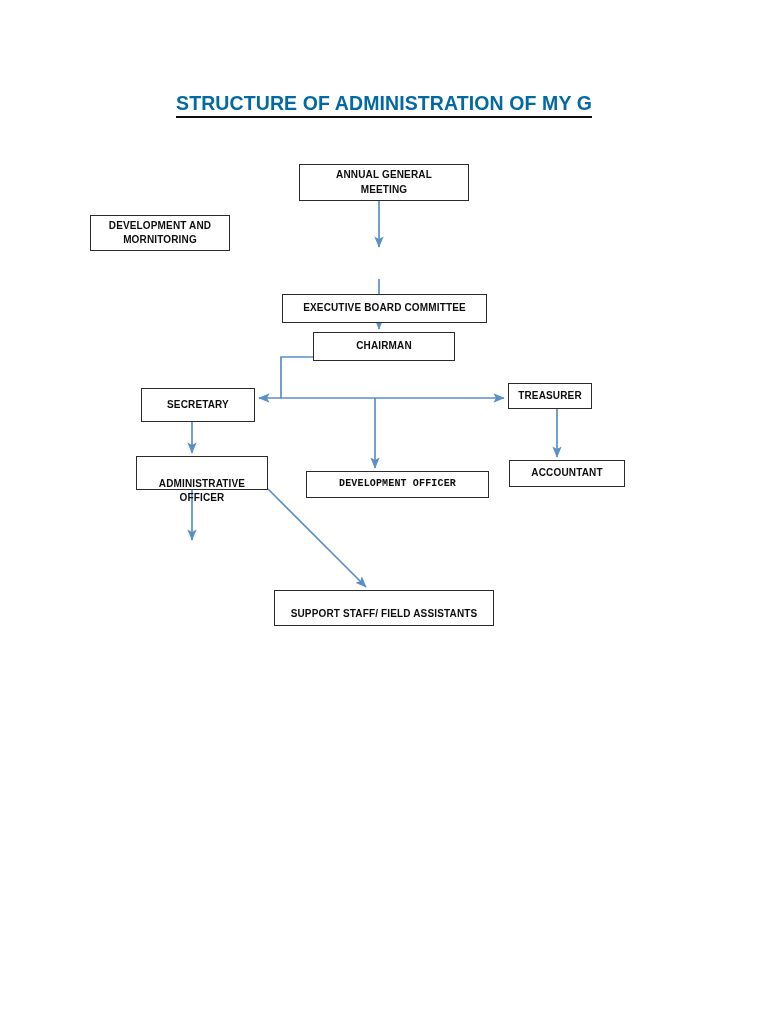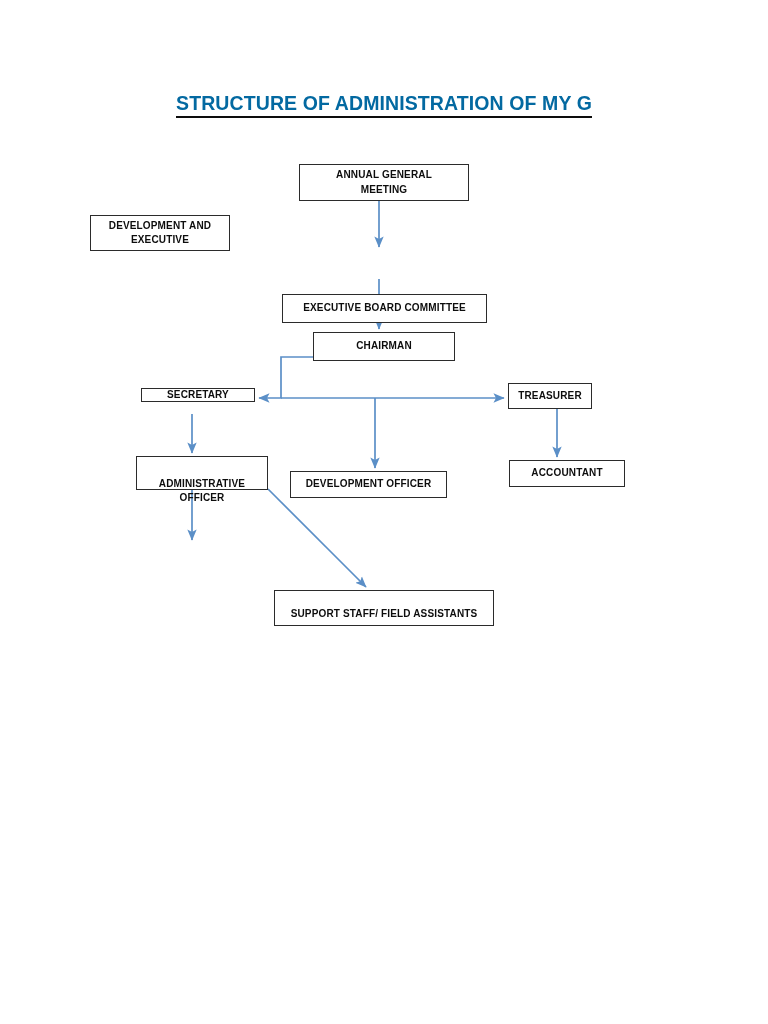--- a/index.html
+++ b/index.html
@@ -59,25 +59,25 @@
     line-height: 1.42;
     z-index: 5;
   }
   .node .lbl { display: block; padding: 0 4px; }
 
   
   #node-agm          { left: 299px; top: 164px; width: 170px; height: 37px; }
   #node-monitoring   { left: 90px;  top: 215px; width: 140px; height: 36px; }
   #node-exec         { left: 282px; top: 250px; width: 205px; height: 29px; margin-top: 44px; }
   #node-chairman     { left: 313px; top: 332px; width: 142px; height: 29px; }
-  #node-secretary    { left: 141px; top: 388px; width: 114px; height: 14px; }
+  #node-secretary    { left: 141px; top: 388px; width: 114px; height: 34px; }
   #node-treasurer    { left: 508px; top: 383px; width: 84px;  height: 26px; }
   #node-admin        { left: 136px; top: 456px; width: 132px; height: 34px;
                        align-items: flex-start; padding-top: 20px; }
-  #node-development  { left: 290px; top: 471px; width: 157px; height: 27px; }
+  #node-development  { left: 306px; top: 471px; width: 183px; height: 27px; font-family: Liberation Mono, monospace; }
   #node-accountant   { left: 509px; top: 460px; width: 116px;  height: 27px; }
   #node-support      { left: 274px; top: 590px; width: 220px; height: 36px;
                        align-items: flex-start; padding-top: 16px; }
 </style>
 </head>
 <body>
 
 <div id="page">
 
   <div id="chart-title">
@@ -115,21 +115,21 @@
   <div class="node" id="node-agm">
     <span class="lbl">
       <span>ANNUAL GENERAL</span><br>
       <span>MEETING</span>
     </span>
   </div>
 
   <div class="node" id="node-monitoring">
     <span class="lbl">
       <span>DEVELOPMENT AND</span><br>
-      <span>EXECUTIVE</span>
+      <span>MORNITORING</span>
     </span>
   </div>
 
   <div class="node" id="node-exec">
     <span class="lbl">EXECUTIVE BOARD COMMITTEE</span>
   </div>
 
   <div class="node" id="node-chairman">
     <span class="lbl">CHAIRMAN</span>
   </div>

